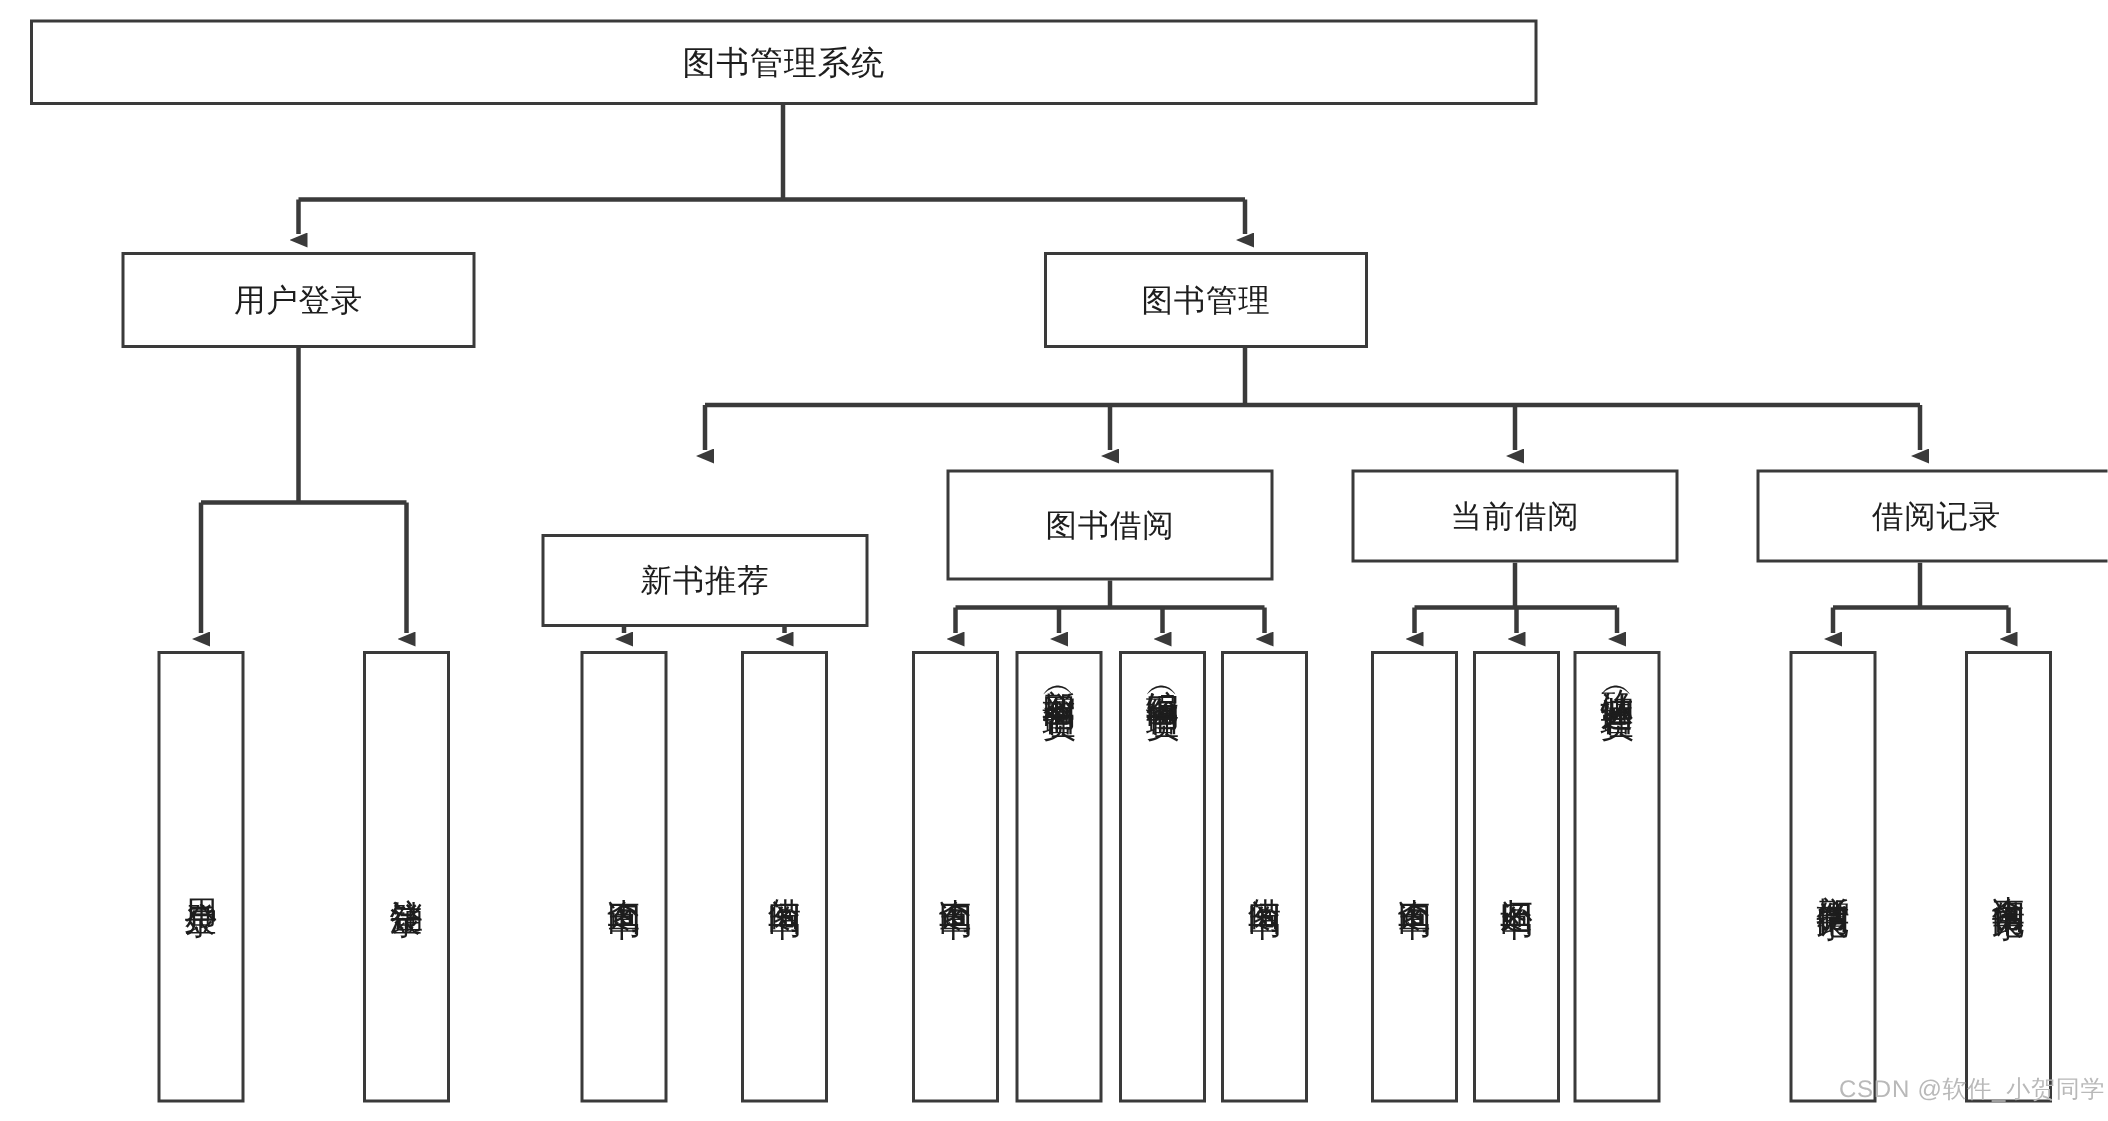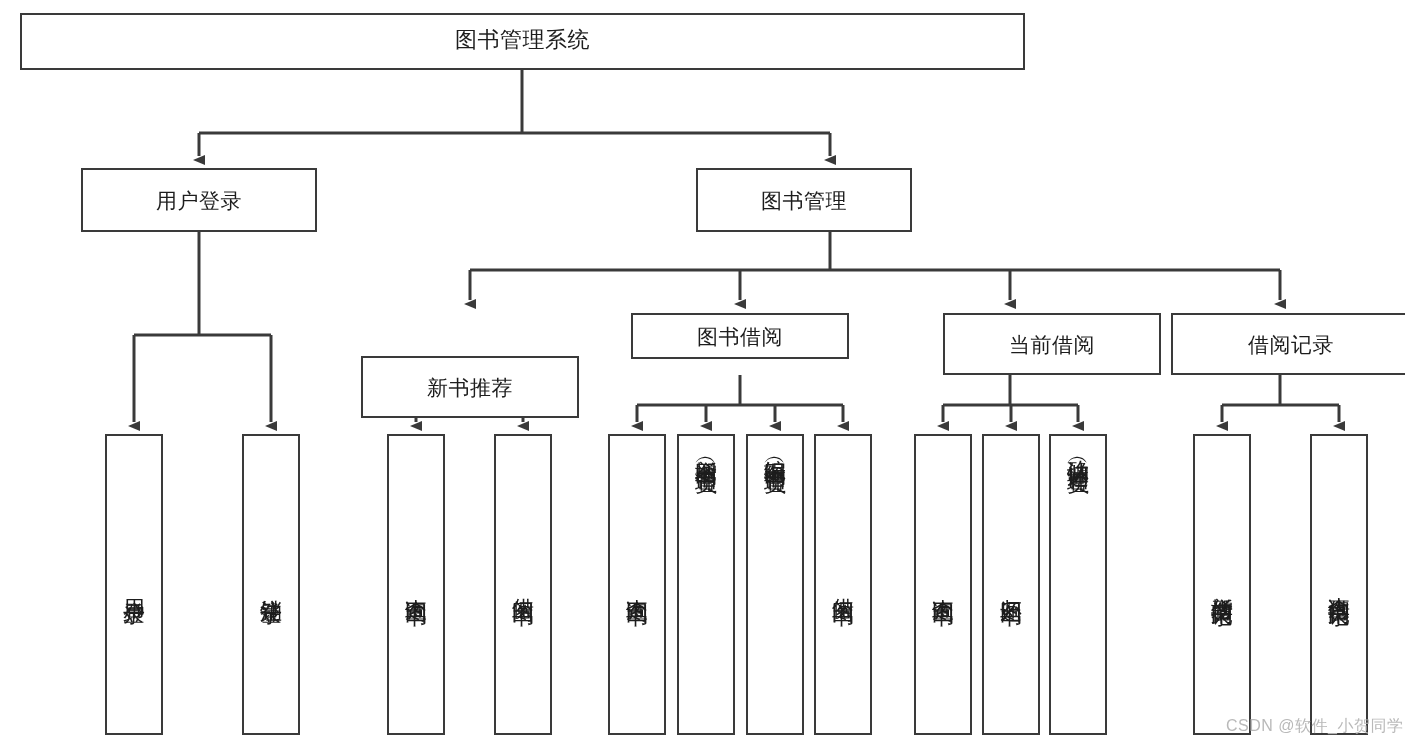--- a/index.html
+++ b/index.html
@@ -110,38 +110,38 @@
       <path d="M1011,405 L1011,422" marker-end="url(#arrow)"></path>
       <path d="M1078,405 L1078,422" marker-end="url(#arrow)"></path>
 
       <path d="M1280,375 L1280,405"></path>
       <path d="M1222,405 L1339,405"></path>
       <path d="M1222,405 L1222,422" marker-end="url(#arrow)"></path>
       <path d="M1339,405 L1339,422" marker-end="url(#arrow)"></path>
     </g>
   </svg>
 
-  <div class="node horiz root" style="left:20px;top:13px;width:1005px;height:57px;font-family:Liberation Mono, monospace;">
+  <div class="node horiz root" style="left:20px;top:13px;width:1005px;height:57px;">
     <span class="lbl">图书管理系统</span>
   </div>
 
   <div class="node horiz" style="left:81px;top:168px;width:236px;height:64px;">
     <span class="lbl">用户登录</span>
   </div>
   <div class="node horiz" style="left:696px;top:168px;width:216px;height:64px;">
     <span class="lbl">图书管理</span>
   </div>
 
   <div class="node horiz" style="left:361px;top:313px;width:218px;height:62px;margin-top:43px;">
     <span class="lbl">新书推荐</span>
   </div>
-  <div class="node horiz" style="left:631px;top:313px;width:218px;height:46px;align-items:center;">
+  <div class="node horiz" style="left:631px;top:313px;width:218px;height:74px;align-items:center;">
     <span class="lbl">图书借阅</span>
   </div>
-  <div class="node horiz" style="left:901px;top:313px;width:218px;height:62px;margin-left:42px;">
+  <div class="node horiz" style="left:901px;top:313px;width:218px;height:62px;">
     <span class="lbl">当前借阅</span>
   </div>
   <div class="node horiz" style="left:1171px;top:313px;width:240px;height:62px;">
     <span class="lbl">借阅记录</span>
   </div>
 
   <div class="node vert mid" style="left:105px;top:434px;width:58px;height:301px;">
     <span class="lbl">用户登录</span>
   </div>
   <div class="node vert mid" style="left:242px;top:434px;width:58px;height:301px;">

